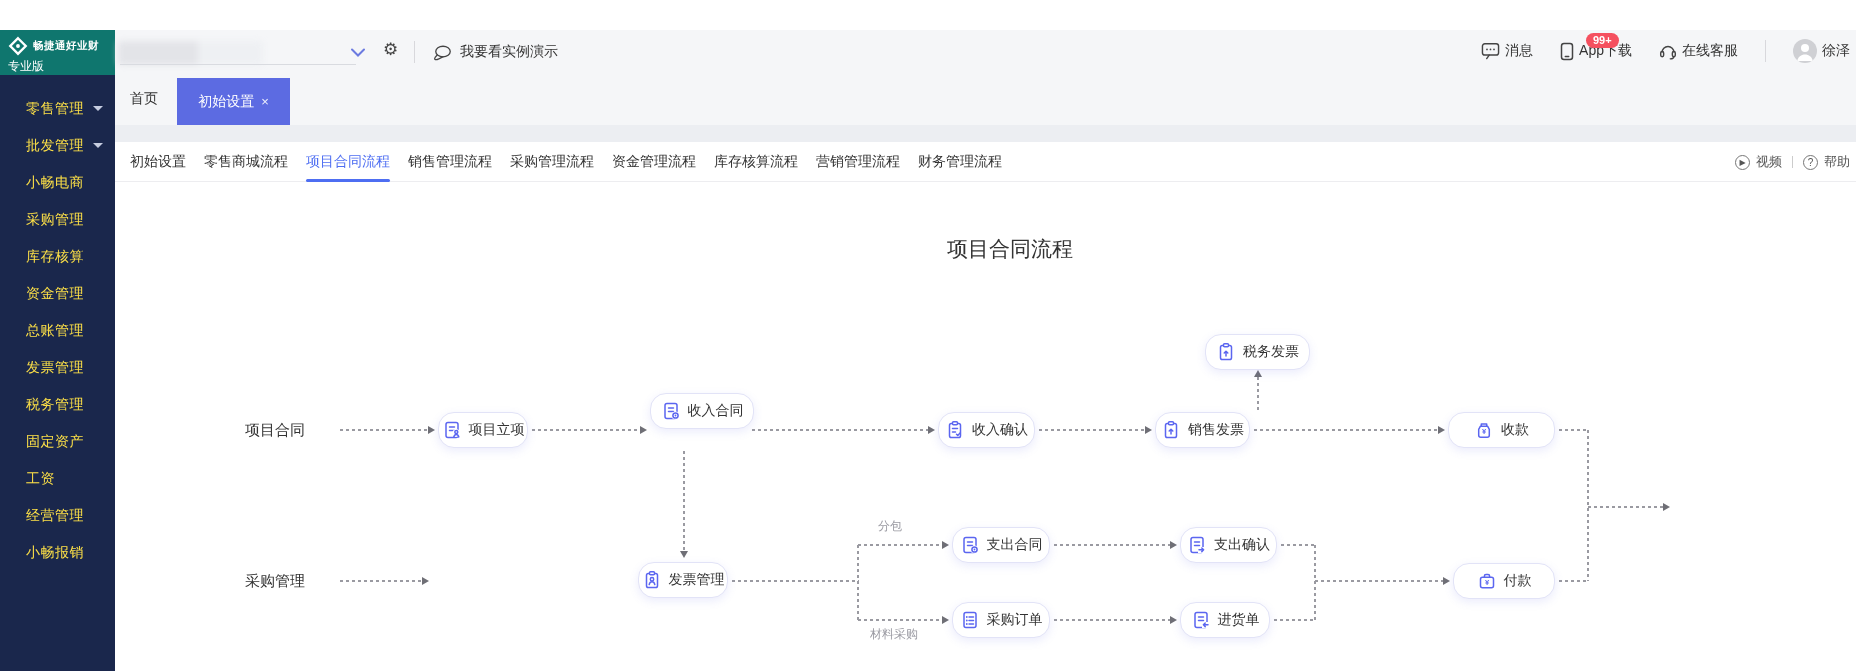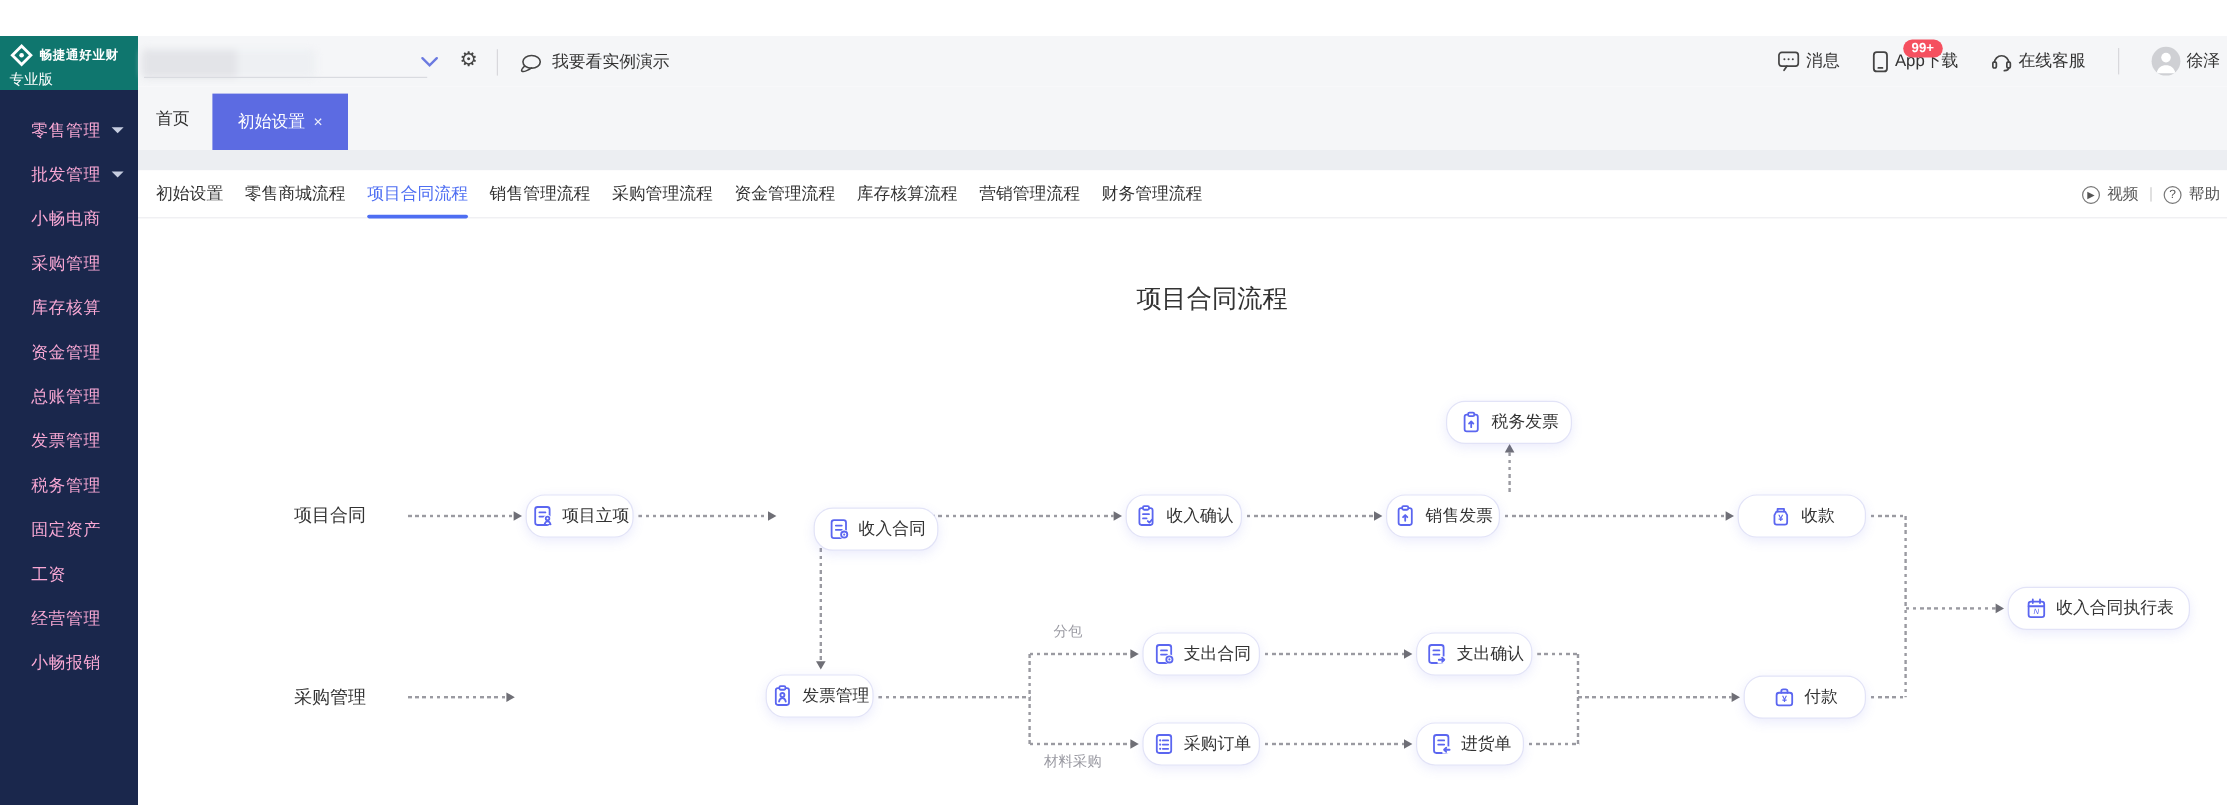--- a/index.html
+++ b/index.html
@@ -4,21 +4,21 @@
 <style>
   html,body{margin:0;padding:0;width:1856px;height:671px;overflow:hidden;background:#fff;
     font-family:"Liberation Sans","DejaVu Sans",sans-serif;-webkit-font-smoothing:antialiased;}
   .abs{position:absolute;}
   
   .logo-block{left:0;top:30px;width:115px;height:45px;background:#0f766e;color:#fff;}
   .logo-row{display:flex;align-items:center;gap:5px;padding:6px 0 0 8px;}
   .logo-name{font-size:10.5px;font-weight:bold;white-space:nowrap;letter-spacing:.5px;}
   .edition{font-size:12px;padding:2px 0 0 8px;}
   .sidebar{left:0;top:75px;width:115px;height:596px;background:#1a274c;padding-top:15px;box-sizing:border-box;}
-  .side-item{height:37px;display:flex;align-items:center;padding-left:26px;color:#f9a8d4;font-size:14px;cursor:pointer;letter-spacing:.5px;}
+  .side-item{height:37px;display:flex;align-items:center;padding-left:26px;color:#fde047;font-size:14px;cursor:pointer;letter-spacing:.5px;}
   .caret{width:0;height:0;border-left:5px solid transparent;border-right:5px solid transparent;border-top:5px solid #c6cde0;margin-left:9px;}
   
   .topbar{left:115px;top:30px;width:1741px;height:42px;background:#f5f6f8;}
   .redact{left:118px;top:41px;width:145px;height:24px;border-radius:4px;filter:blur(3px);
     background:linear-gradient(90deg,#e3e4e8 0 55%,#eef0f3 55%);}
   .company-underline{left:120px;top:64px;width:236px;height:1px;background:#d9dbe0;}
   .hdr-divider{width:1px;height:22px;background:#d8d8dc;}
   .demo{display:flex;align-items:center;gap:7px;color:#333;font-size:14px;cursor:pointer;}
   .topbar-right{right:0;top:30px;height:42px;display:flex;align-items:center;gap:27px;padding-right:6px;color:#333;font-size:14px;}
   .tr-item{display:flex;align-items:center;gap:5px;cursor:pointer;position:relative;}
@@ -279,21 +279,21 @@
         <svg width="20" height="20" viewBox="0 0 20 20" fill="none" stroke="#5b66f0" stroke-width="1.5" stroke-linecap="round" stroke-linejoin="round">
           <rect x="4" y="2.5" width="12" height="15" rx="2"></rect>
           <path d="M7.5 7h5M7.5 10.5h5"></path>
           <circle cx="14.3" cy="13" r="3.8" fill="#fff" stroke="none"></circle>
           <circle cx="14.3" cy="12" r="1.5"></circle>
           <path d="M11.8 17c.4-1.7 1.3-2.6 2.5-2.6s2.1.9 2.5 2.6"></path>
         </svg>
       </span>
       <span>项目立项</span>
     </div>
-    <div class="node" style="left: 650px; top: 423px; width: 104px; margin-left: 28px;">
+    <div class="node" style="left: 650px; top: 393px; width: 104px;">
       <span class="nicon">
         <svg width="20" height="20" viewBox="0 0 20 20" fill="none" stroke="#5b66f0" stroke-width="1.5" stroke-linecap="round" stroke-linejoin="round">
           <rect x="4" y="2.5" width="12" height="15" rx="2"></rect>
           <path d="M7.5 7h5M7.5 10.5h5"></path>
           <circle cx="14.5" cy="14.5" r="4" fill="#fff" stroke="none"></circle>
           <circle cx="14.5" cy="14.5" r="2.6"></circle>
           <circle cx="14.5" cy="14.5" r=".9" fill="#5b66f0" stroke="none"></circle>
         </svg>
       </span>
       <span>收入合同</span>
@@ -332,30 +332,20 @@
     <div class="node" style="left: 1448px; top: 412px; width: 107px;">
       <span class="nicon">
         <svg width="20" height="20" viewBox="0 0 20 20" fill="none" stroke="#5b66f0" stroke-width="1.5" stroke-linecap="round" stroke-linejoin="round">
           <path d="M7.3 6.3v-2.2h5.4v2.2"></path>
           <path d="M6.3 6.3h7.4l1.6 3v5.9a2 2 0 0 1-2 2H6.7a2 2 0 0 1-2-2V9.3z"></path>
           <text x="10" y="13.8" font-size="7.5" font-weight="bold" fill="#5b66f0" stroke="none" text-anchor="middle">¥</text>
         </svg>
       </span>
       <span>收款</span>
     </div>
-    <div class="node" style="left: 1673px; top: 489px; width: 152px;">
-      <span class="nicon">
-        <svg width="20" height="20" viewBox="0 0 20 20" fill="none" stroke="#5b66f0" stroke-width="1.5" stroke-linecap="round" stroke-linejoin="round">
-          <rect x="3.5" y="4.3" width="13" height="13" rx="2"></rect>
-          <path d="M7 2.5v3M13 2.5v3M3.5 8.2h13"></path>
-          <text x="10" y="15" font-size="6.5" font-style="italic" fill="#5b66f0" stroke="none" text-anchor="middle">N</text>
-        </svg>
-      </span>
-      <span>收入合同执行表</span>
-    </div>
     <div class="node" style="left: 638px; top: 562px; width: 90px;">
       <span class="nicon">
         <svg width="20" height="20" viewBox="0 0 20 20" fill="none" stroke="#5b66f0" stroke-width="1.5" stroke-linecap="round" stroke-linejoin="round">
           <rect x="4.5" y="3.5" width="11" height="14" rx="1.8"></rect>
           <rect x="7.5" y="1.8" width="5" height="3" rx="1" fill="#fff"></rect>
           <circle cx="10" cy="9.2" r="1.7"></circle>
           <path d="M7.2 14.6c.4-1.9 1.5-2.8 2.8-2.8s2.4.9 2.8 2.8"></path>
         </svg>
       </span>
       <span>发票管理</span>

